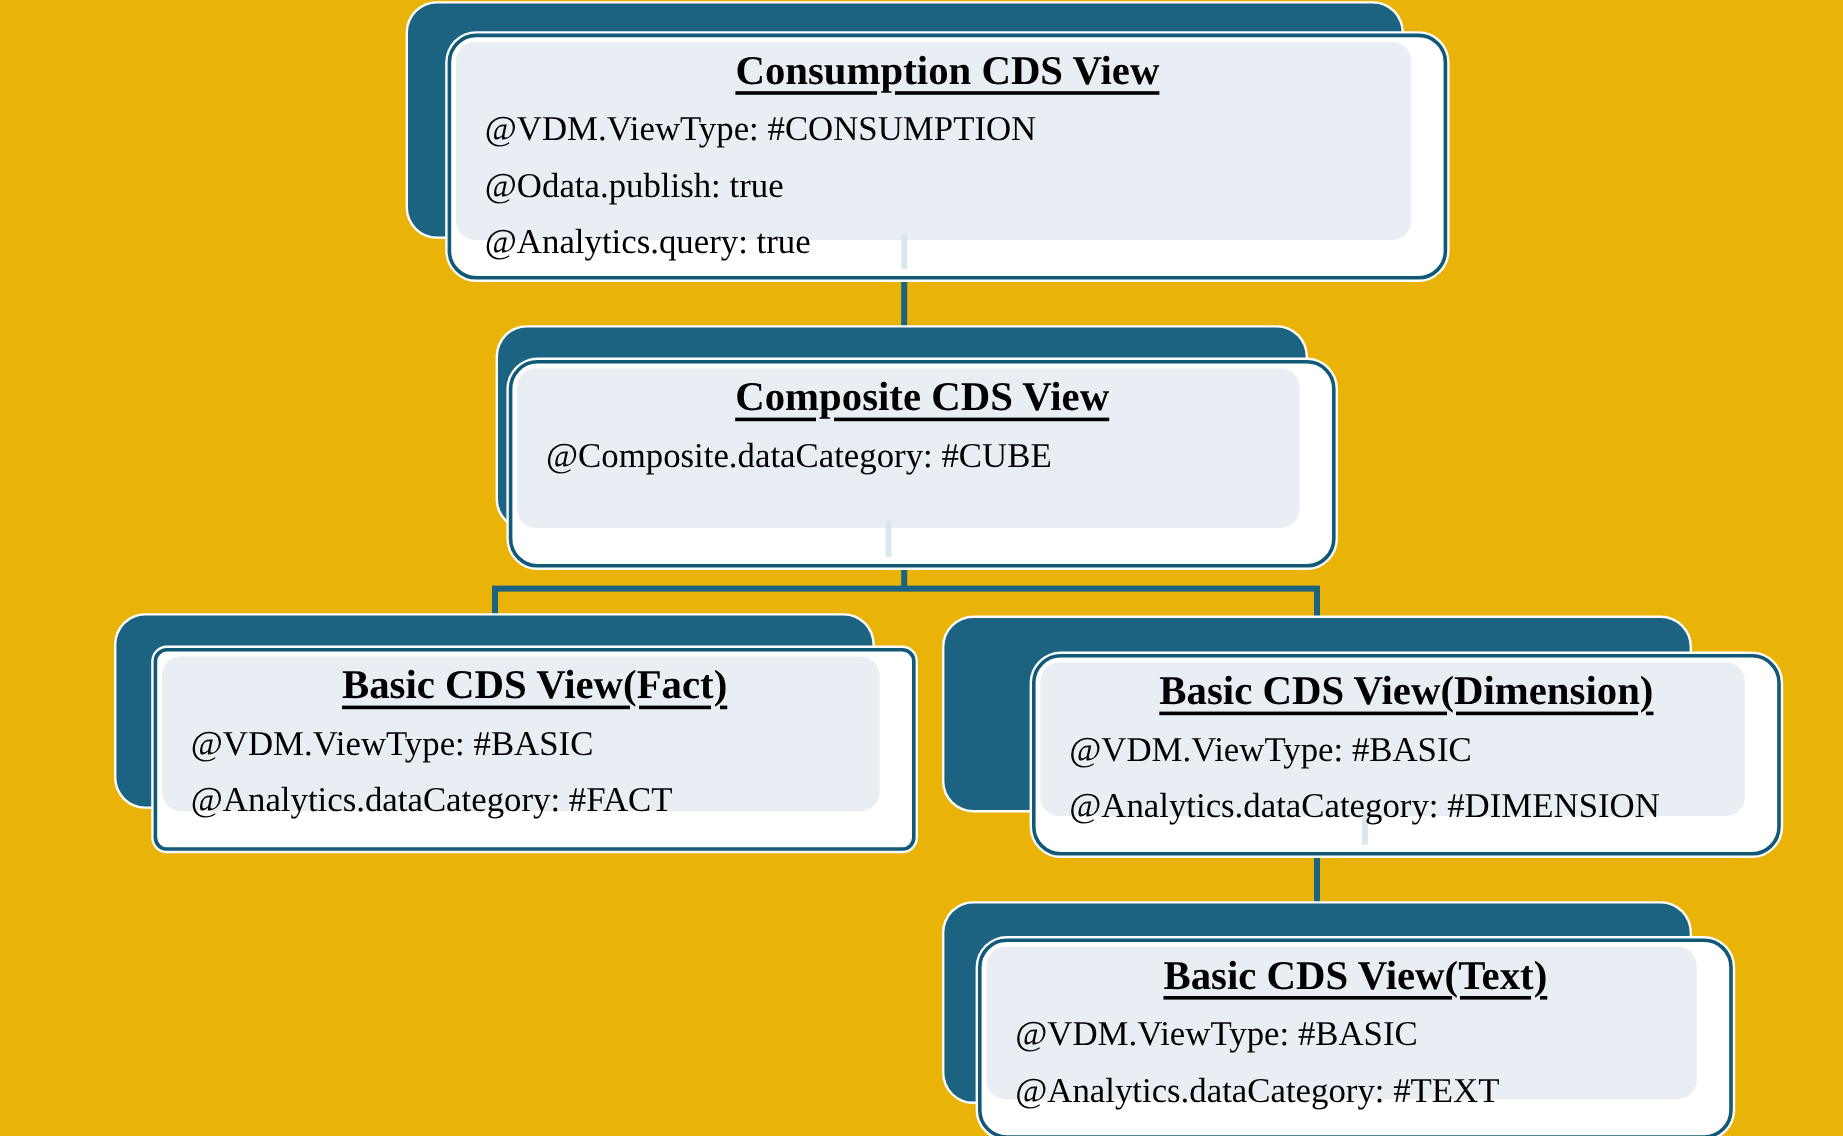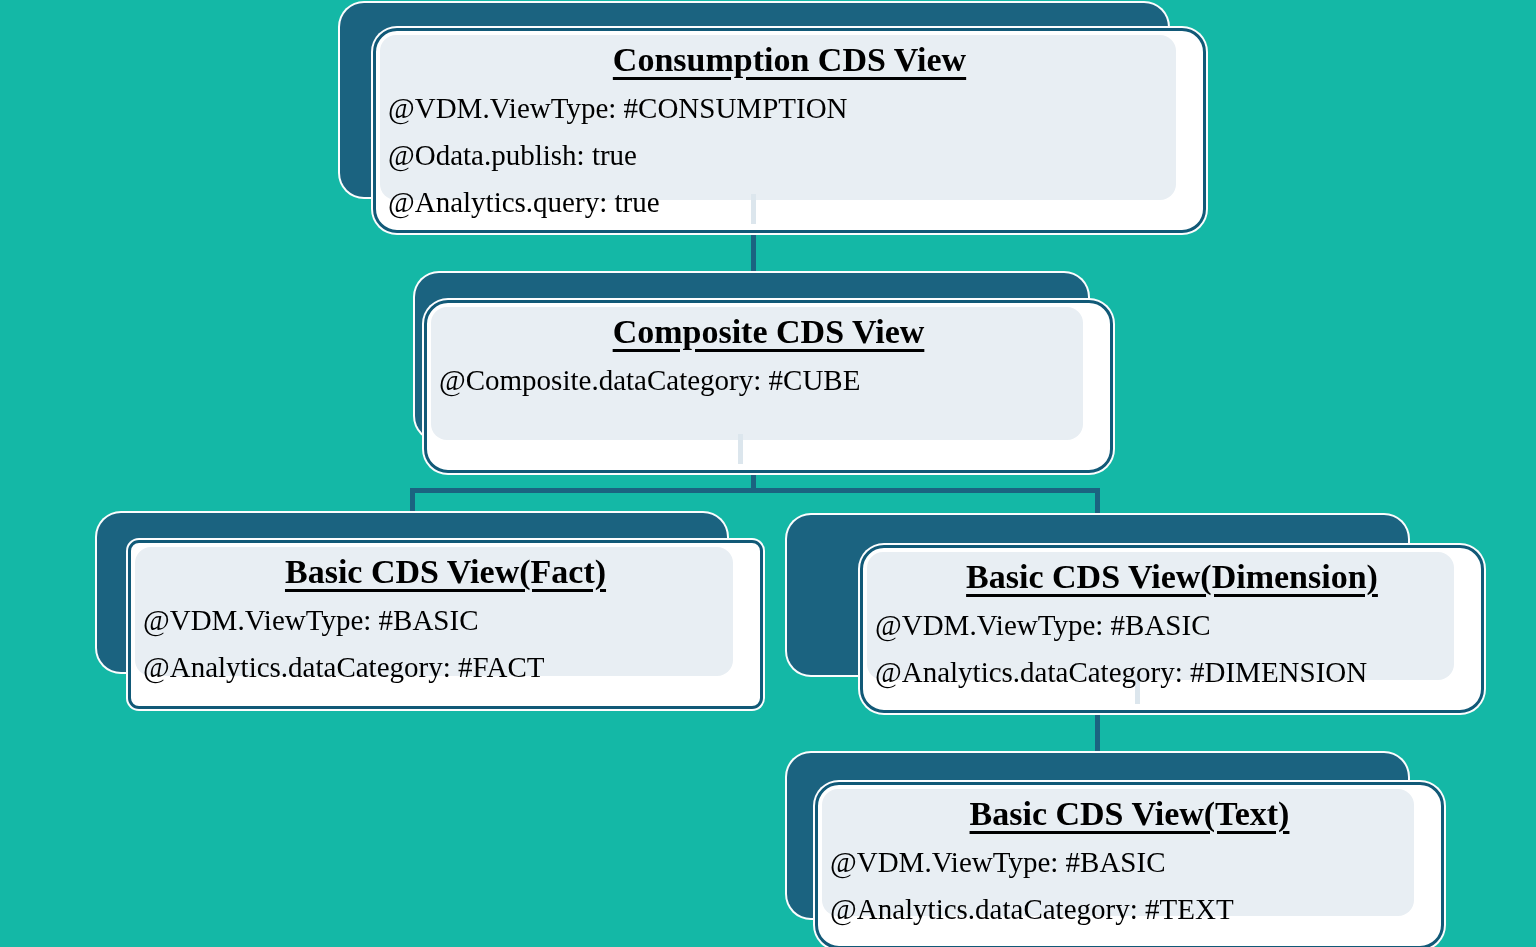--- a/index.html
+++ b/index.html
@@ -1,17 +1,17 @@
 <!DOCTYPE html>
 <html><head>
 <meta charset="utf-8">
 <style>
   html,body{margin:0;padding:0;background:#000;}
   .stage{
-    position:relative;width:1536px;height:947px;background:#14b8a6;overflow:hidden;
+    position:relative;width:1536px;height:947px;background:#eab308;overflow:hidden;
     font-family:"Liberation Serif","DejaVu Serif",serif;
   }
   
   .conn{position:absolute;background:#1B6380;z-index:1;}
   #c1{left:751px;top:224px;width:5px;height:52px;}
   #c2{left:751px;top:465px;width:5px;height:26px;}
   #c3{left:410px;top:488px;width:690px;height:5px;}
   #c4{left:410px;top:490px;width:5px;height:26px;}
   #c5{left:1095px;top:490px;width:5px;height:30px;}
   #c6{left:1095px;top:703px;width:5px;height:53px;}
@@ -31,21 +31,21 @@
   }
   
   .faint{position:absolute;width:5px;background:#DCE6ED;}
   #n1 .faint{left:375px;top:163px;height:30px;}
   #n2 .faint{left:311px;top:131px;height:30px;}
   #n4 .faint{left:272px;top:126px;height:30px;}
 
   .content{position:absolute;inset:0;color:#000;}
   .title{margin-top:10px;text-align:center;font-weight:bold;font-size:34px;line-height:38px;}
   .title span{text-decoration:underline;text-decoration-thickness:3px;text-underline-offset:6px;}
-  .lines{margin-top:6px;padding-left:12px;font-size:29px;}
+  .lines{margin-top:6px;padding-left:28px;font-size:29px;}
   .line{line-height:47px;white-space:nowrap;}
 
   
   #n1 .shadow{left:340px;top:3px;width:828px;height:194px;}
   #n1 .card{left:373px;top:28px;width:827px;height:199px;}
 
   #n2 .shadow{left:415px;top:273px;width:673px;height:167px;}
   #n2 .card{left:424px;top:300px;width:683px;height:167px;}
 
   #n3 .shadow{left:97px;top:513px;width:630px;height:159px;}

